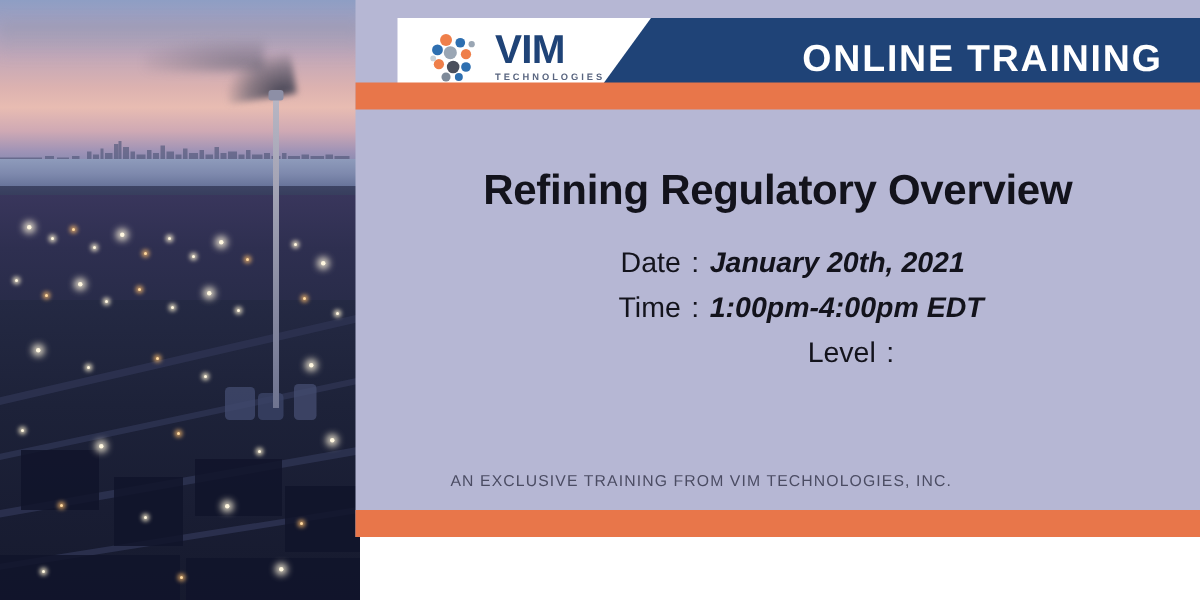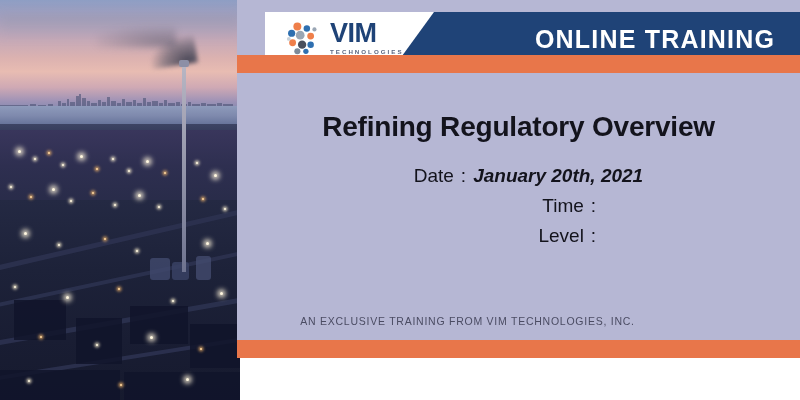--- a/index.html
+++ b/index.html
@@ -393,20 +393,21 @@
 
       <div class="details">
         <div class="detail-row">
           <span class="detail-label">Date</span>
           <span class="detail-sep">:</span>
           <span class="detail-value">January 20th, 2021</span>
         </div>
         <div class="detail-row">
           <span class="detail-label">Time</span>
           <span class="detail-sep">:</span>
+          <span class="detail-value">1:00pm-4:00pm EDT</span>
         </div>
         <div class="detail-row">
           <span class="detail-label">Level</span>
           <span class="detail-sep">:</span>
         </div>
       </div>
 
       <div class="footnote">AN EXCLUSIVE TRAINING FROM VIM TECHNOLOGIES, INC.</div>
     </div>
 

